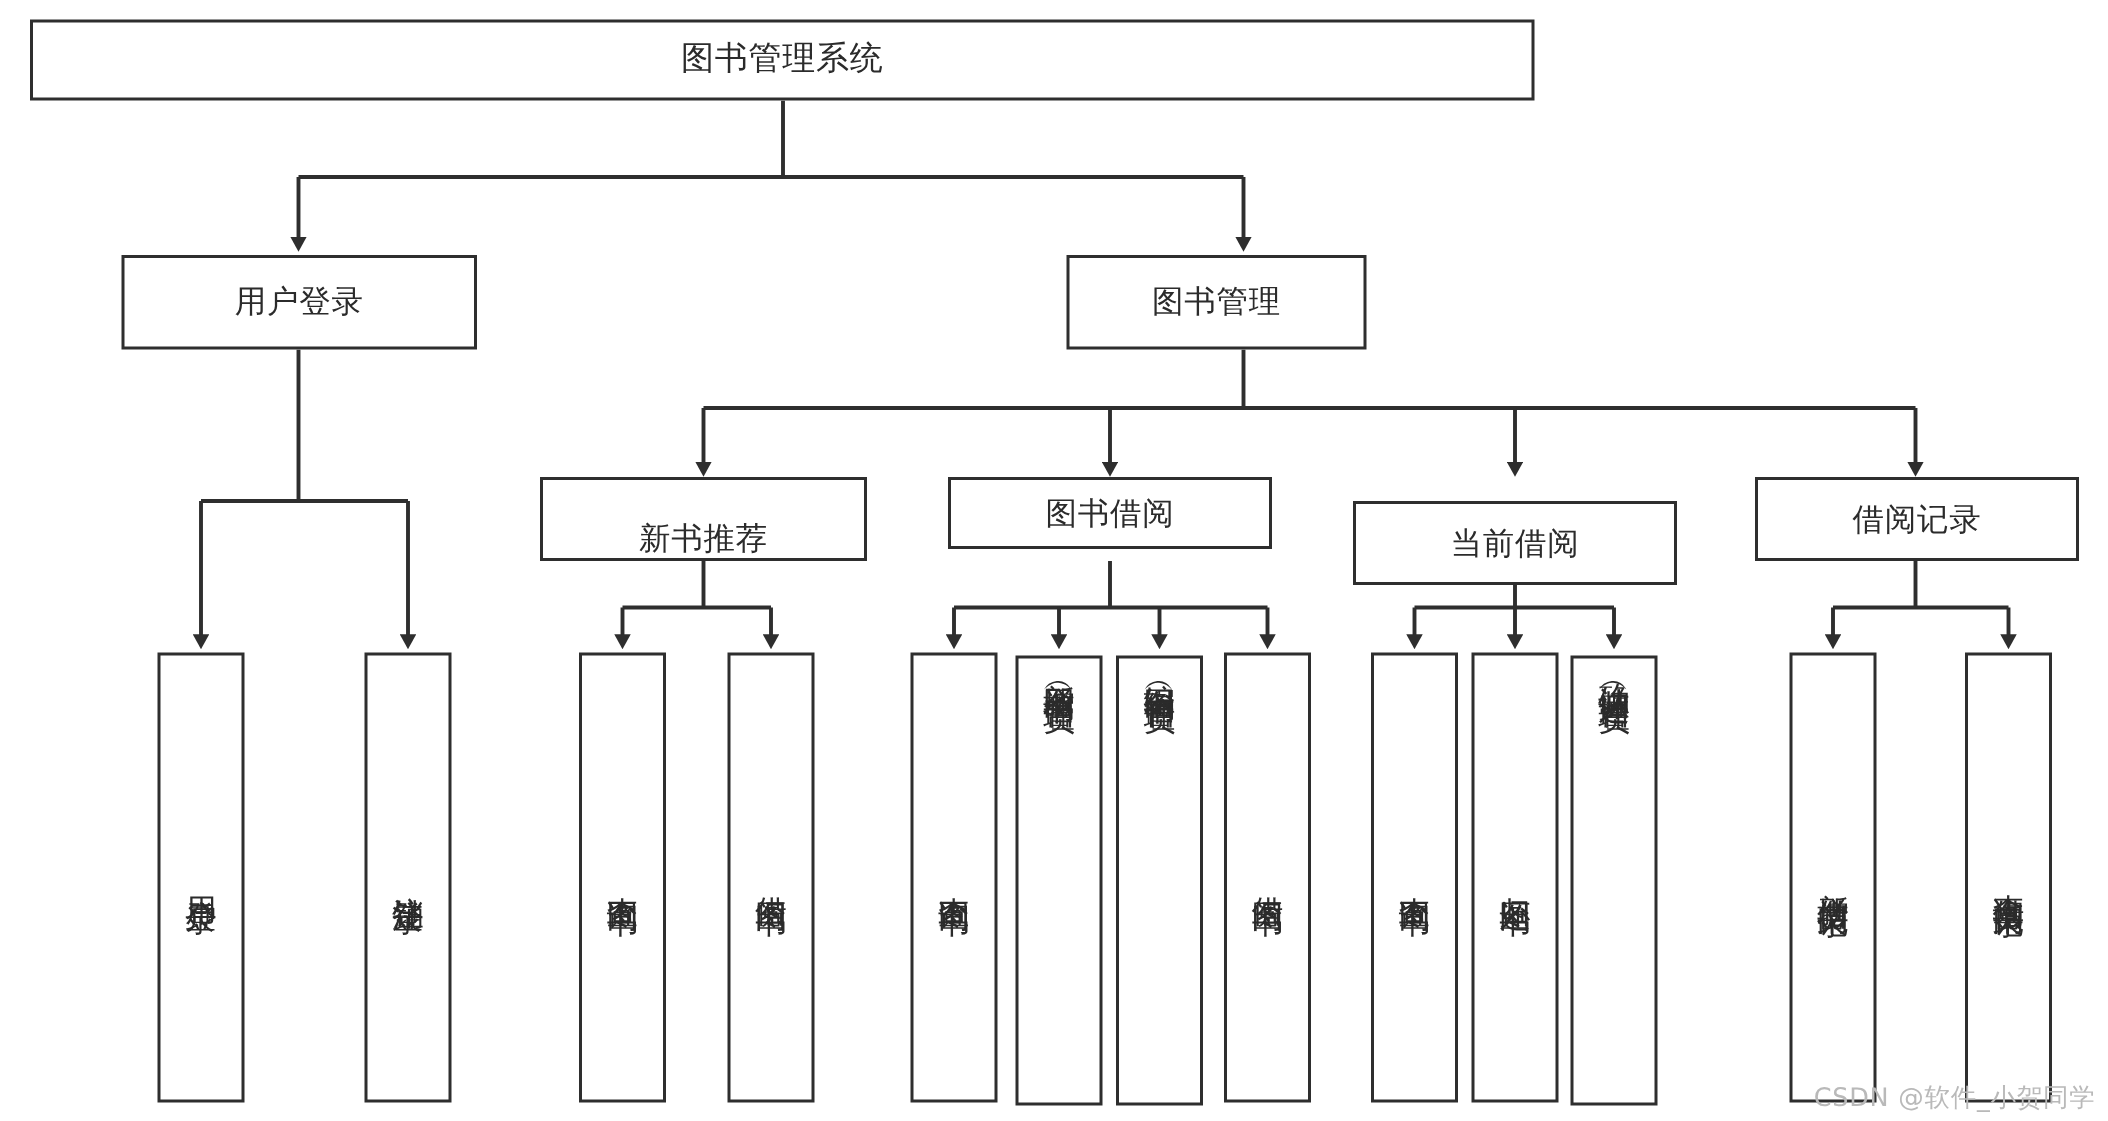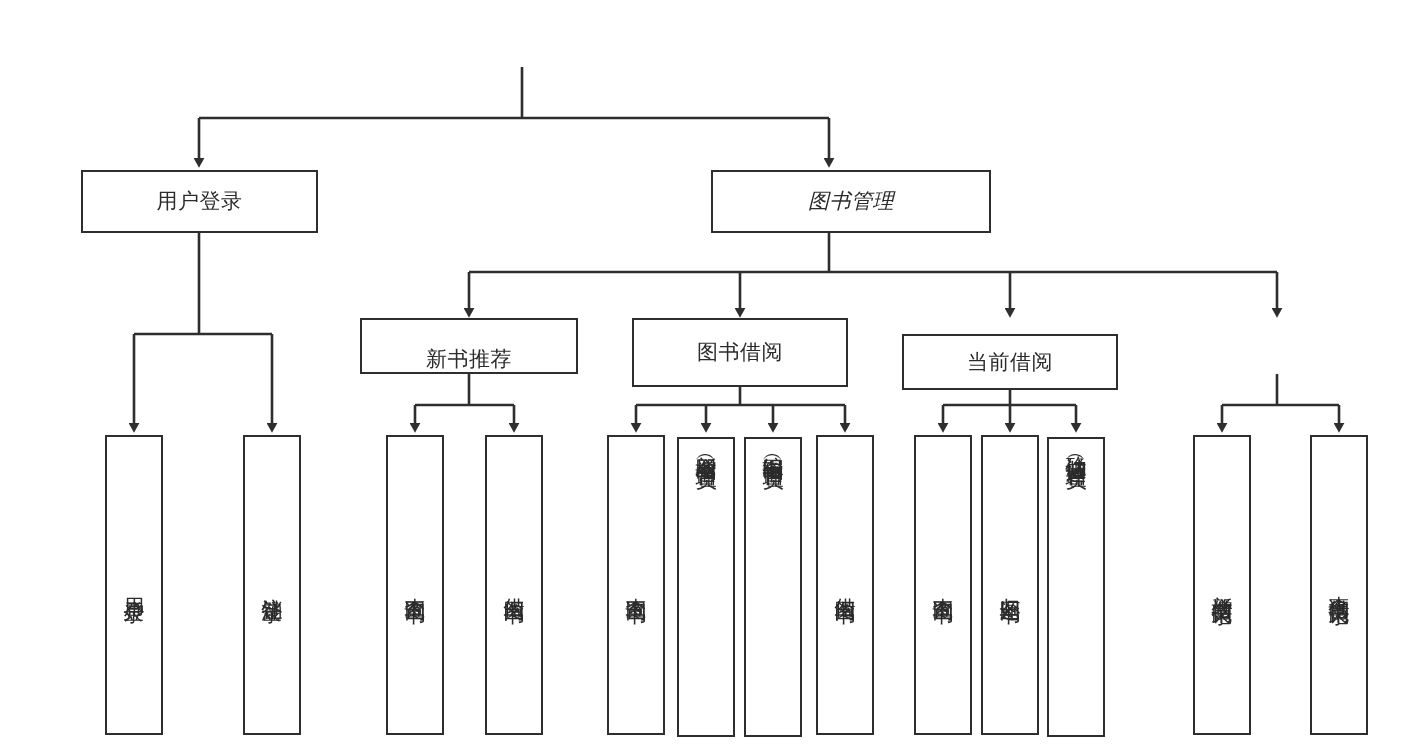--- a/index.html
+++ b/index.html
@@ -106,41 +106,47 @@
       <path d="M1010,405 L1010,424" marker-end="url(#arrow)"></path>
       <path d="M1076,405 L1076,424" marker-end="url(#arrow)"></path>
 
       <path d="M1277,374 L1277,405"></path>
       <path d="M1222,405 L1339,405"></path>
       <path d="M1222,405 L1222,424" marker-end="url(#arrow)"></path>
       <path d="M1339,405 L1339,424" marker-end="url(#arrow)"></path>
     </g>
   </svg>
 
+  <div class="node h root" style="left:20px;top:13px;width:1003px;height:54px;">
+    <span class="label">图书管理系统</span>
+  </div>
 
   <div class="node h" style="left:81px;top:170px;width:237px;height:63px;">
     <span class="label">用户登录</span>
   </div>
 
-  <div class="node h" style="left:711px;top:170px;width:280px;height:63px;font-style:italic;">
+  <div class="node h" style="left:711px;top:170px;width:200px;height:63px;">
     <span class="label">图书管理</span>
   </div>
 
   <div class="node h" style="left:360px;top:318px;width:218px;height:56px;align-items:flex-end;">
     <span class="label">新书推荐</span>
   </div>
 
-  <div class="node h" style="left:632px;top:318px;width:216px;height:69px;">
+  <div class="node h" style="left:632px;top:318px;width:216px;height:48px;">
     <span class="label">图书借阅</span>
   </div>
 
   <div class="node h" style="left:902px;top:334px;width:216px;height:56px;">
     <span class="label">当前借阅</span>
   </div>
 
+  <div class="node h" style="left:1170px;top:318px;width:216px;height:56px;">
+    <span class="label">借阅记录</span>
+  </div>
 
   <div class="node v center" style="left:105px;top:435px;width:58px;height:300px;">
     <span class="label">用户登录</span>
   </div>
   <div class="node v center" style="left:243px;top:435px;width:58px;height:300px;">
     <span class="label">注销登录</span>
   </div>
 
   <div class="node v center" style="left:386px;top:435px;width:58px;height:300px;">
     <span class="label">查询图书</span>
@@ -172,13 +178,14 @@
     <span class="label">确认归还（管理员）</span>
   </div>
 
   <div class="node v center" style="left:1193px;top:435px;width:58px;height:300px;">
     <span class="label">新增借阅记录</span>
   </div>
   <div class="node v center" style="left:1310px;top:435px;width:58px;height:300px;">
     <span class="label">查询借阅记录</span>
   </div>
 
+  <div id="watermark">CSDN @软件_小贺同学</div>
 </div>
 
 </body></html>

